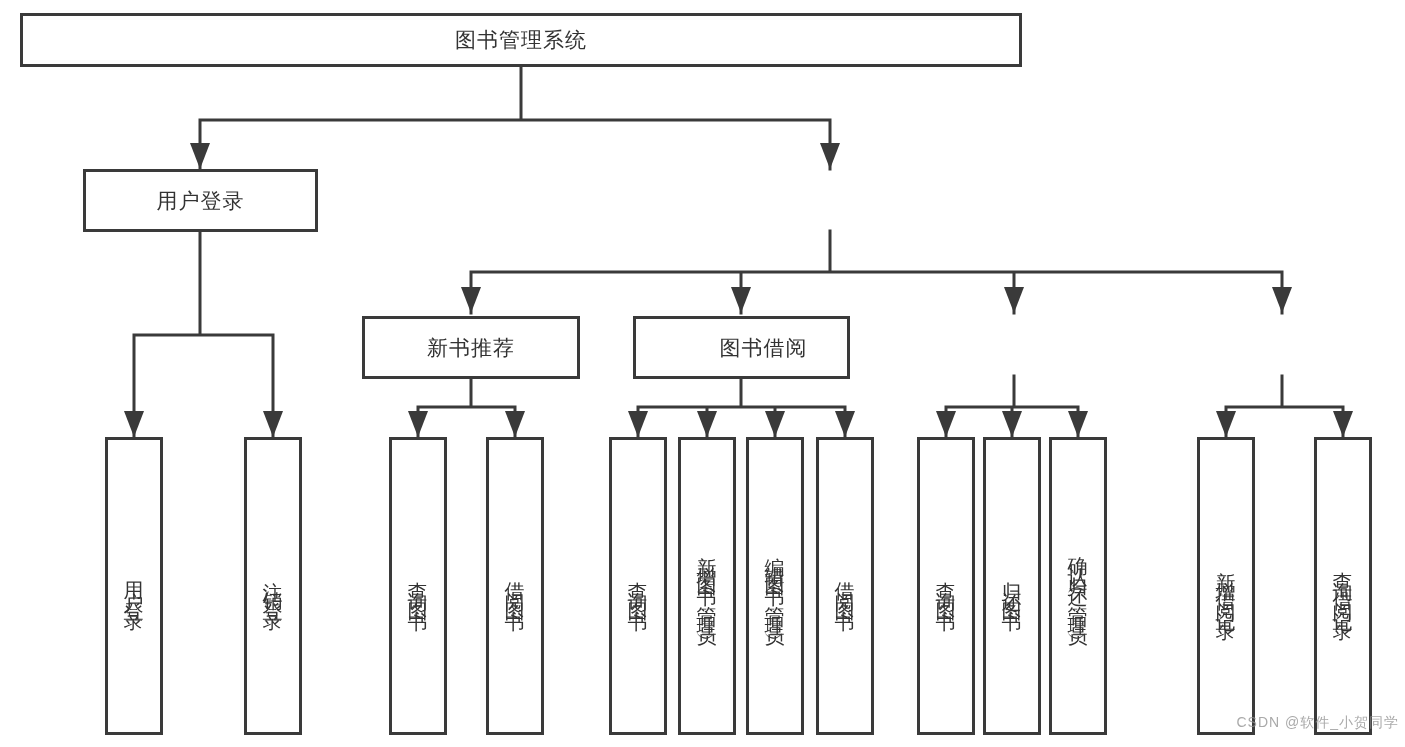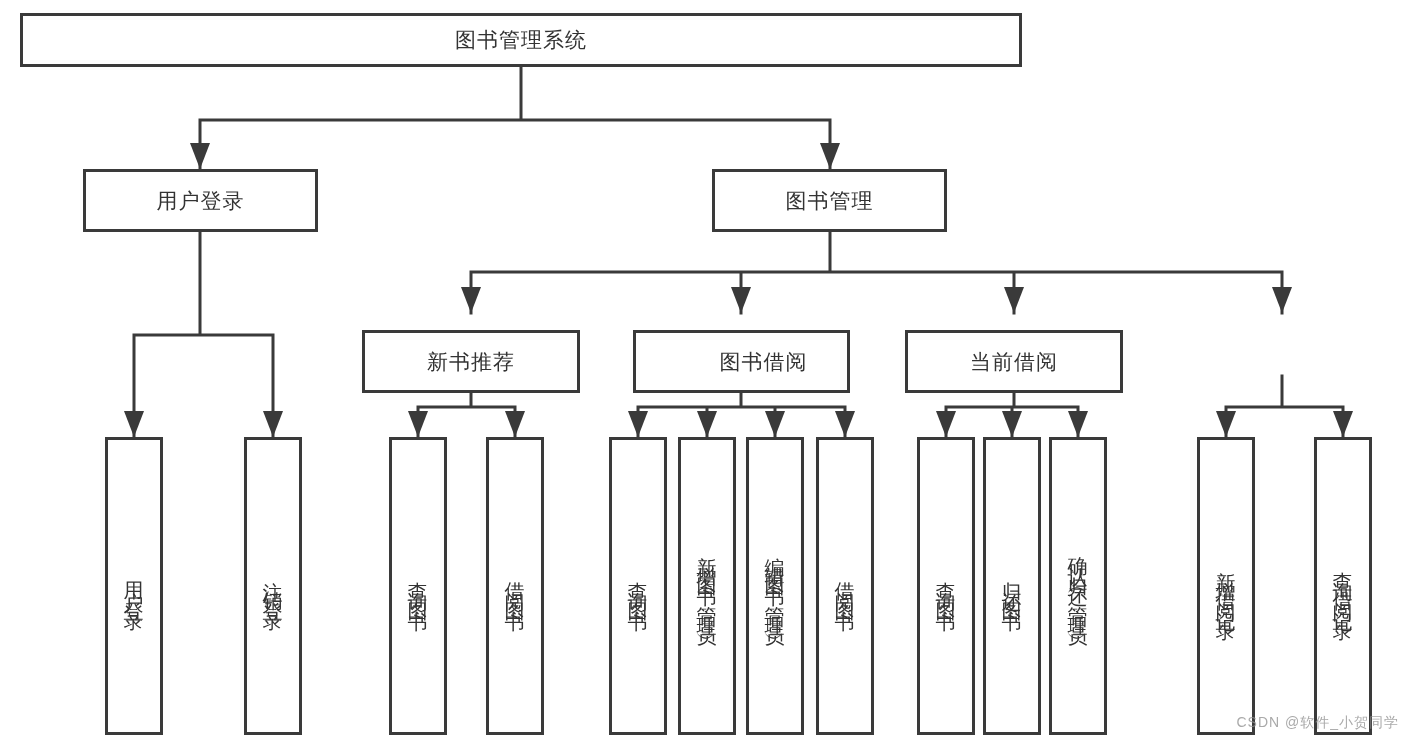--- a/index.html
+++ b/index.html
@@ -33,21 +33,21 @@
     color: #333333;
   }
   .node .hlabel {
     font-size: 21px;
     letter-spacing: 1px;
     white-space: nowrap;
   }
   .root-box   { left: 20px;  top: 13px;  width: 1002px; height: 54px; }
   .l2a        { left: 83px;  top: 169px; width: 235px;  height: 63px; }
   .l2b        { left: 712px; top: 169px; width: 235px;  height: 63px; }
-  .l3         { top: 330px;  height: 63px; }
+  .l3         { top: 316px;  height: 63px; }
   .l3-nbr     { left: 362px;  width: 218px; }
   .l3-bb      { left: 633px;  width: 217px; padding-left: 44px; }
   .l3-cb      { left: 905px;  width: 218px; }
   .l3-br      { left: 1172px; width: 221px; }
   .leaf       { top: 437px; height: 298px; width: 58px; }
   .leaf .vlabel {
     writing-mode: vertical-rl;
     text-orientation: mixed;
     font-size: 20px;
     letter-spacing: 10px;
@@ -124,32 +124,26 @@
     </g>
   </svg>
 
   <div class="node root-box">
     <span class="hlabel">图书管理系统</span>
   </div>
 
   <div class="node l2a">
     <span class="hlabel">用户登录</span>
   </div>
-  <div class="node l2b">
-    <span class="hlabel">图书管理</span>
-  </div>
 
   <div class="node l3 l3-nbr">
     <span class="hlabel">新书推荐</span>
   </div>
   <div class="node l3 l3-bb">
     <span class="hlabel">图书借阅</span>
-  </div>
-  <div class="node l3 l3-cb">
-    <span class="hlabel">当前借阅</span>
   </div>
 
   <div class="node leaf leaf-a1">
     <span class="vlabel">用户登录</span>
   </div>
   <div class="node leaf leaf-a2">
     <span class="vlabel">注销登录</span>
   </div>
 
   <div class="node leaf leaf-b1">

